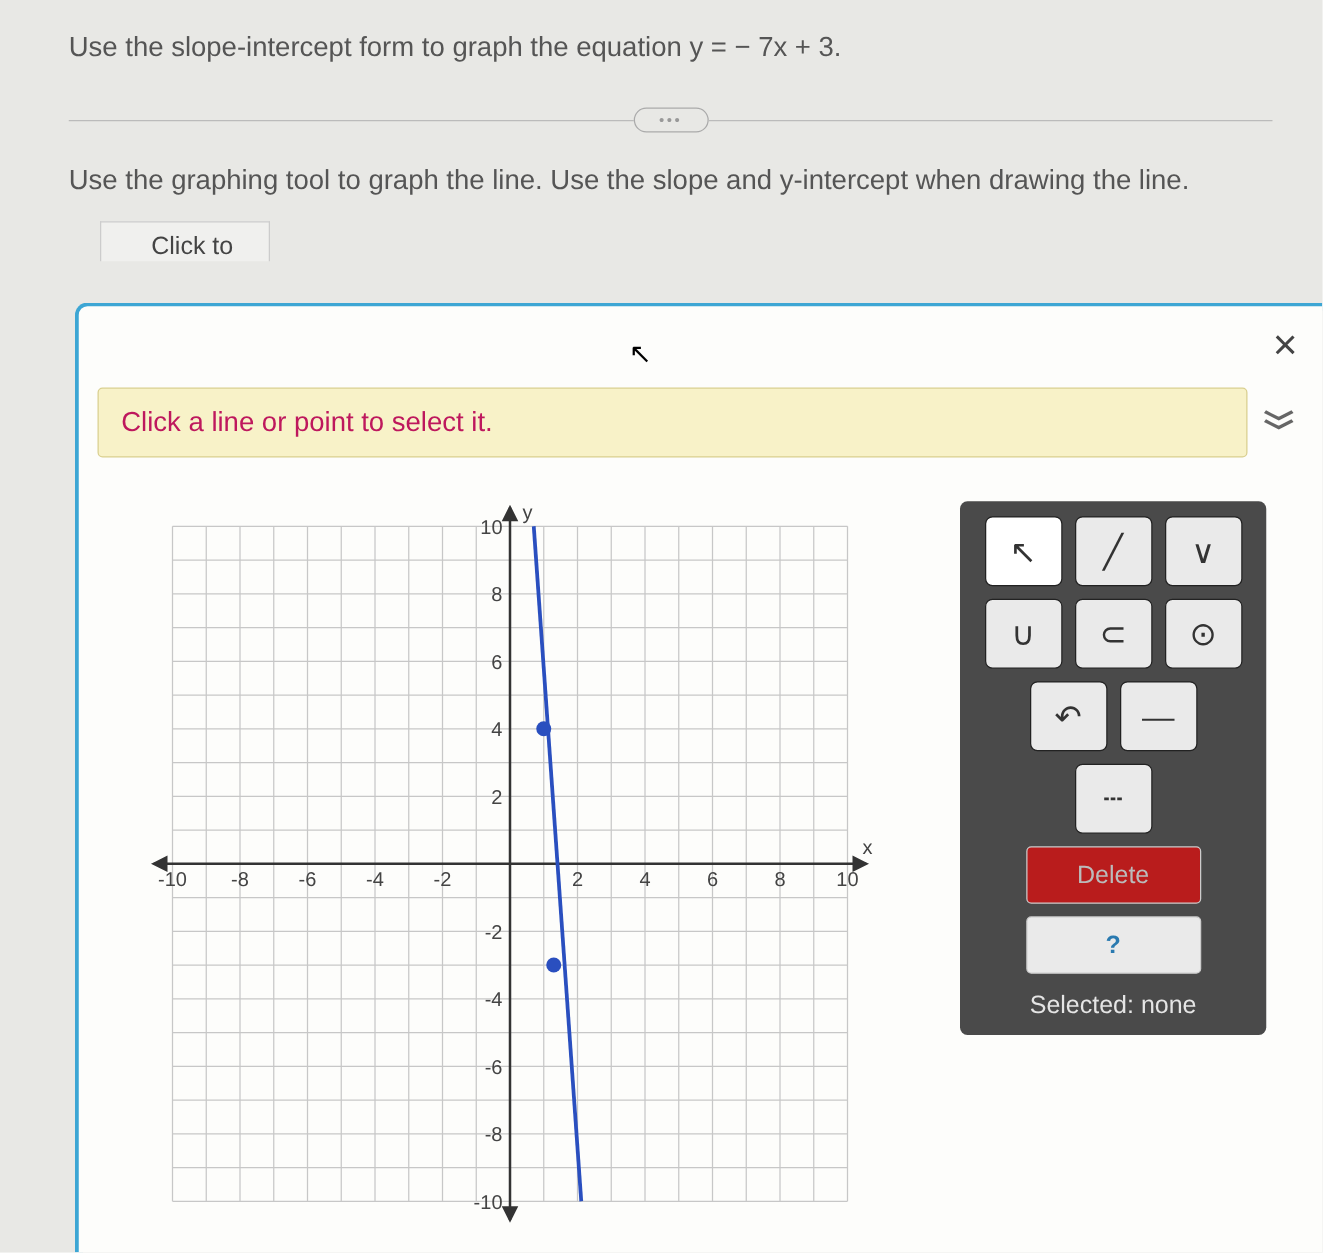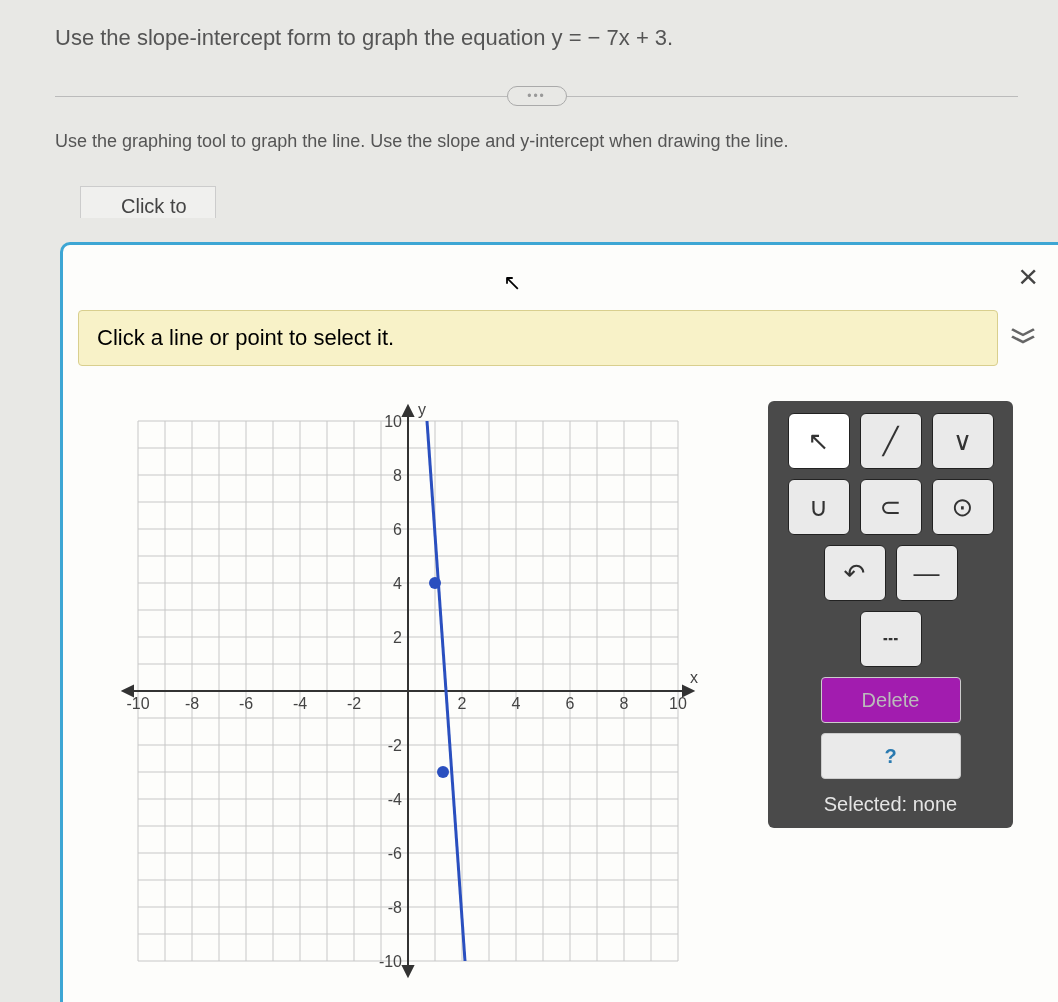--- a/index.html
+++ b/index.html
@@ -20,21 +20,21 @@
   .divider-row {
     display:flex; align-items:center; justify-content:center;
     margin: 35px 0 25px 0;
   }
   .divider-line { flex:1; height:1px; background:#bbb; }
   .divider-pill {
     width:60px; height:20px; border:1px solid #aaa; border-radius:10px;
     background:#e8e8e5; display:flex; align-items:center; justify-content:center;
     color:#999; font-size:12px; letter-spacing:2px;
   }
-  .instruction { color:#555; font-size:18px; margin-bottom:34px; }
+  .instruction { color:#555; font-size:22px; margin-bottom:20px; }
   .clickto-box {
     display:inline-block; border:1px solid #ccc; border-bottom:none;
     padding: 8px 28px 0 40px; margin-left:25px;
     font-size:20px; color:#444; background:#f0f0ee;
   }
   .graph-modal {
     position:absolute; left:60px; right:0; bottom:0;
     height: 760px;
     background:#fdfdfb;
     border: 3px solid #3da6d4;
@@ -49,21 +49,21 @@
   .collapse-chevron {
     position:absolute; top:78px; right:22px;
     font-size:26px; color:#666; cursor:pointer; transform:scaleY(0.8);
   }
   .tip-bar {
     margin-top: 50px;
     background:#f8f2c8;
     border:1px solid #d9cf8e;
     border-radius:4px;
     padding: 14px 18px;
-    font-size:22px; color:#000000;
+    font-size:22px; color:#be185d;
     width: calc(100% - 45px);
   }
   .graph-row {
     display:flex; align-items:flex-start;
     margin-top: 25px;
     gap: 60px;
     padding-left: 30px;
   }
   .graph-canvas {
     width: 600px; height: 600px; position:relative;
@@ -84,21 +84,21 @@
     border-radius:6px; display:flex; align-items:center; justify-content:center;
     font-size:26px; color:#333; cursor:pointer;
   }
   .tool-btn.selected { background:#fff; box-shadow:0 0 0 2px #fff inset; }
   .tool-row2 { display:flex; gap:10px; justify-content:center; }
   .wide-btn {
     width: 140px; height:46px; background:#eaeaea; border-radius:4px;
     display:flex; align-items:center; justify-content:center;
     font-size:20px; color:#555; cursor:pointer; border:1px solid #ccc;
   }
-  .wide-btn.disabled { color:#bbb; background:#a21caf; }
+  .wide-btn.disabled { color:#bbb; background:#b91c1c; }
   .help-btn { color:#2a7ab0; font-weight:bold; }
   .selected-text {
     color:#e5e5e5; font-size:20px; margin-top:4px;
   }
   .axis-label { font-size:16px; fill:#444; font-family:Arial; }
   .tick-label { font-size:16px; fill:#444; font-family:Arial; }
   .cursor-arrow {
     position:absolute; top:25px; left:440px;
     font-size:22px; color:#000;
   }

